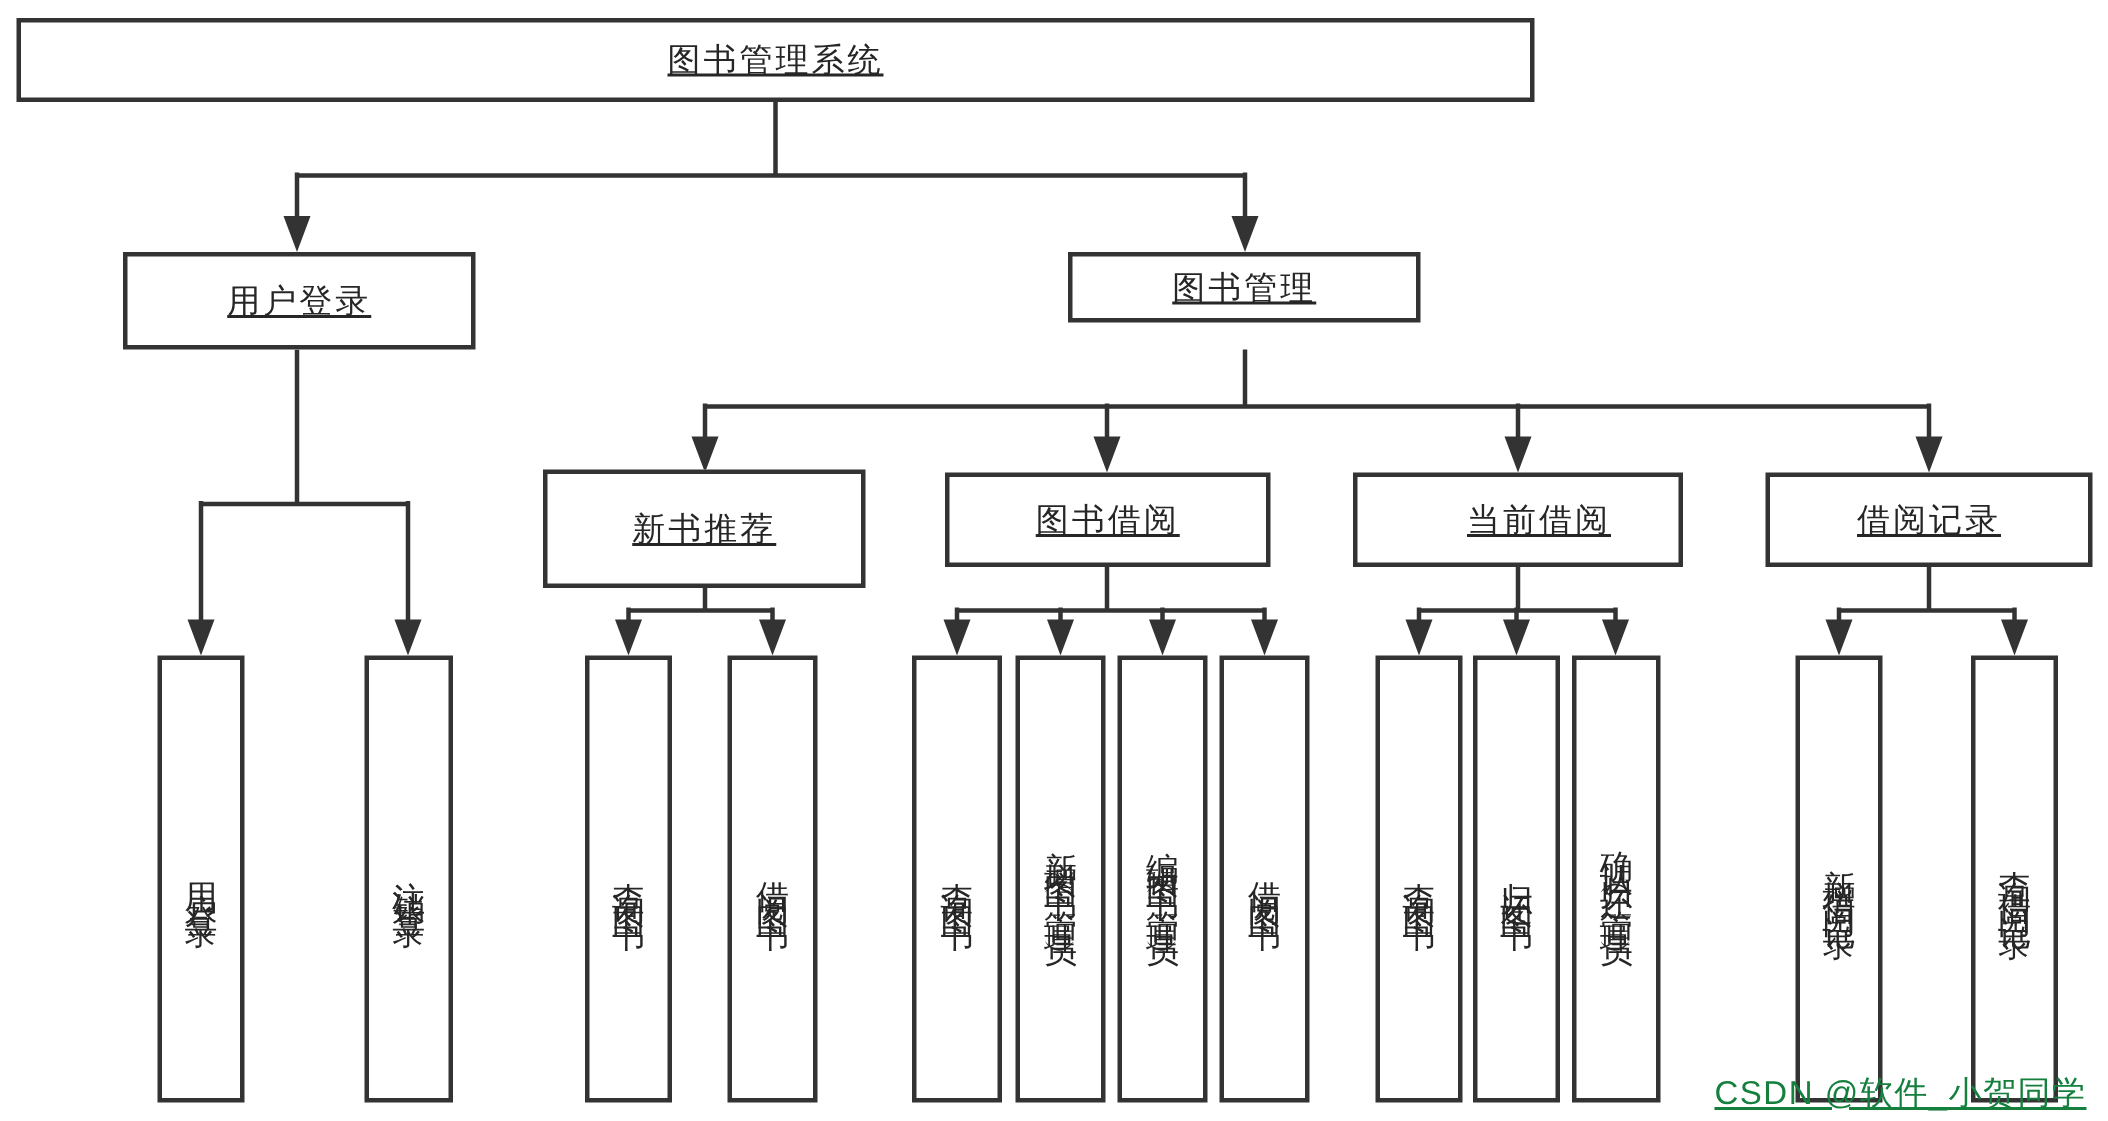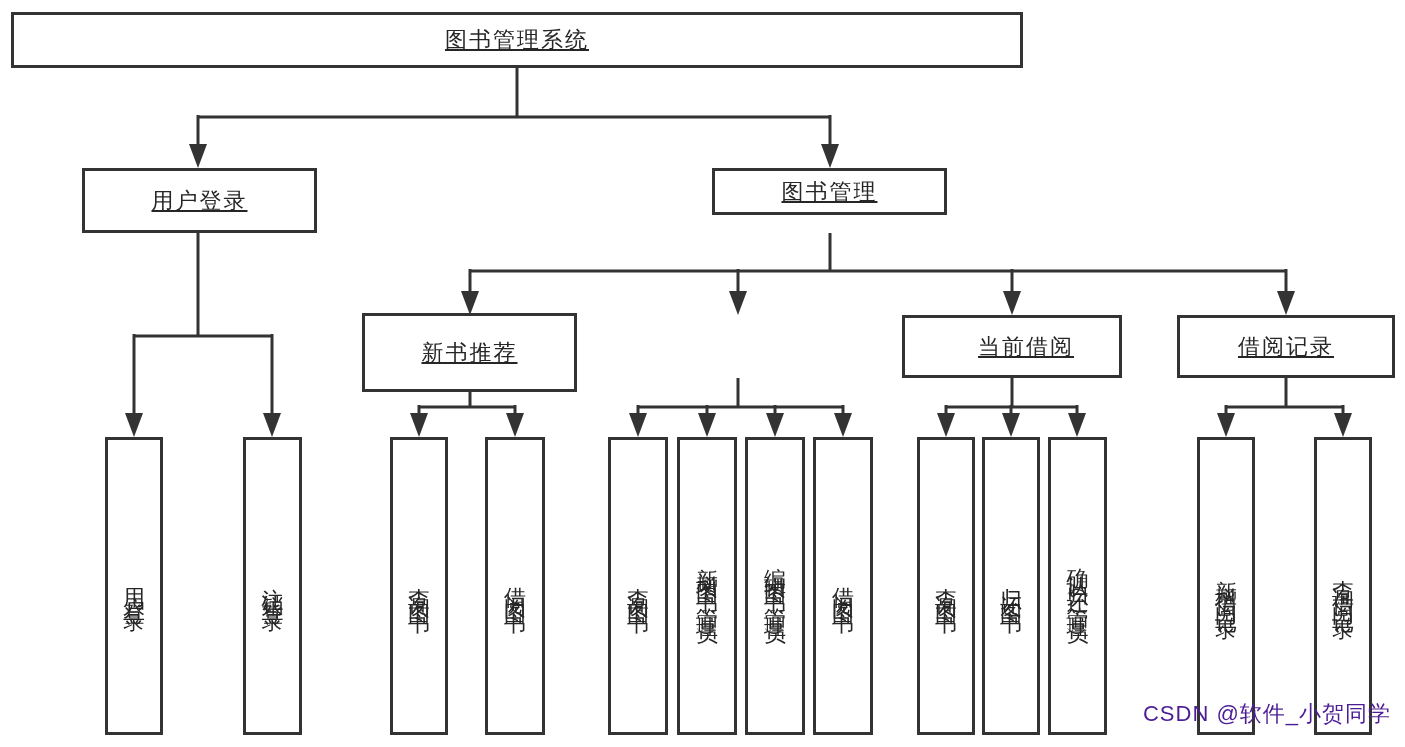--- a/index.html
+++ b/index.html
@@ -51,25 +51,26 @@
     text-orientation: mixed;
     font-size: 22px;
     letter-spacing: 8px;
     line-height: 1;
     color: #262626;
     white-space: nowrap;
   }
   .watermark {
     position: absolute;
     right: 14px;
-    bottom: 18px;
+    bottom: 3px;
     font-size: 22px;
-    color: #4c1d95;
+    color: #15803d;
     letter-spacing: 1px;
     z-index: 3;
+    text-decoration: underline;
   }
 </style>
 </head>
 <body>
 
 <div id="canvas">
 
   <svg id="wires" viewBox="0 0 1405 747">
     <g stroke="#333333" stroke-width="3" fill="#333333">
 
@@ -155,20 +156,23 @@
   <div class="hbox" style="left:82px; top:168px; width:235px; height:65px;">
     <span>用户登录</span>
   </div>
   <div class="hbox" style="left:712px; top:168px; width:235px; height:47px;">
     <span>图书管理</span>
   </div>
 
   <div class="hbox" style="left:362px; top:297px; width:215px; height:79px;margin-top:16px;">
     <span>新书推荐</span>
   </div>
+  <div class="hbox" style="left:630px; top:315px; width:217px; height:63px;">
+    <span>图书借阅</span>
+  </div>
   <div class="hbox" style="left:902px; top:315px; width:220px; height:63px;padding-left:28px;">
     <span>当前借阅</span>
   </div>
   <div class="hbox" style="left:1177px; top:315px; width:218px; height:63px;">
     <span>借阅记录</span>
   </div>
 
   <div class="vbox" style="left:105px; top:437px; width:58px; height:298px;">
     <span class="vtext">用户登录</span>
   </div>

